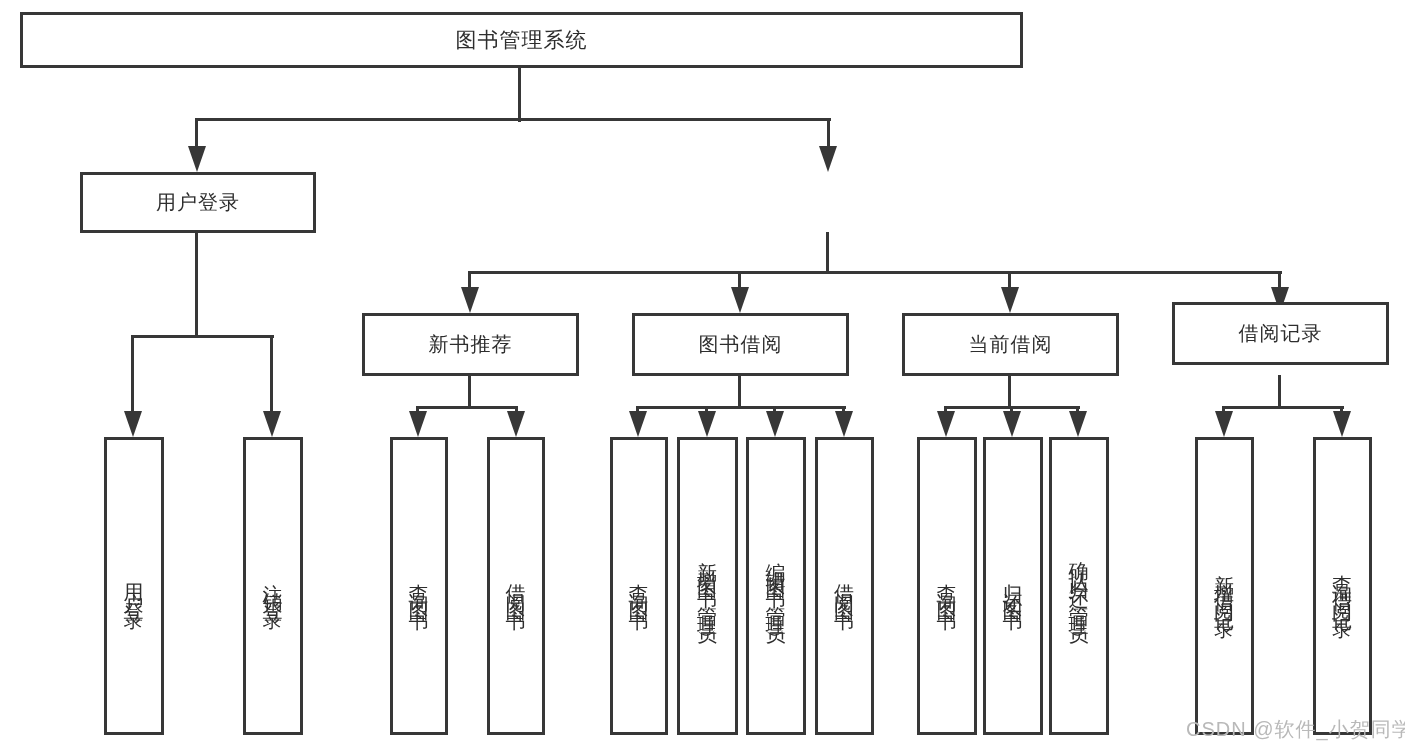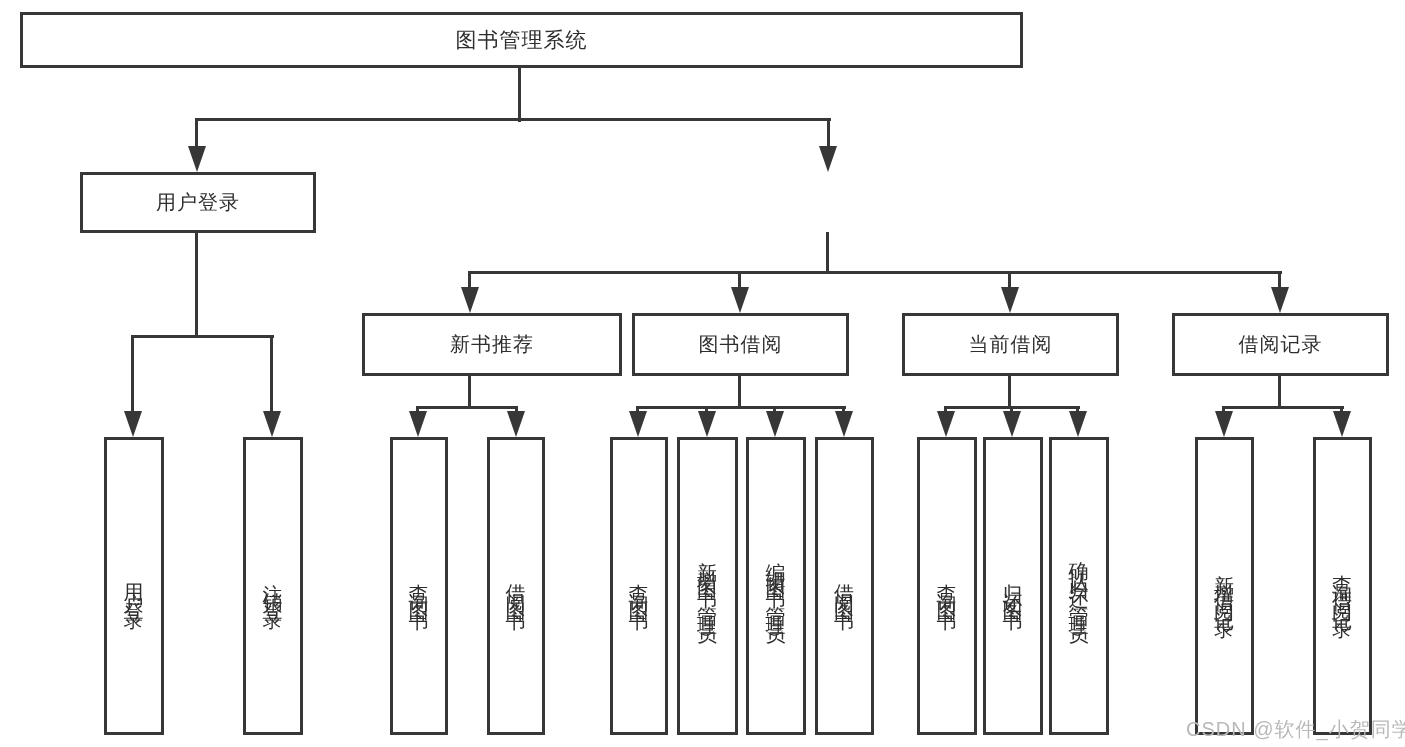--- a/index.html
+++ b/index.html
@@ -99,30 +99,30 @@
   <div class="a" style="left:1333px;top:411px;"></div>
 
   <div class="hbox root-box" style="left:20px;top:12px;width:1003px;height:56px;">
     <span>图书管理系统</span>
   </div>
 
   <div class="hbox" style="left:80px;top:172px;width:236px;height:61px;">
     <span>用户登录</span>
   </div>
 
-  <div class="hbox" style="left:362px;top:313px;width:260px;height:63px;">
+  <div class="hbox" style="left:362px;top:313px;width:217px;height:63px;">
     <span>新书推荐</span>
   </div>
   <div class="hbox" style="left:632px;top:313px;width:217px;height:63px;">
     <span>图书借阅</span>
   </div>
   <div class="hbox" style="left:902px;top:313px;width:217px;height:63px;">
     <span>当前借阅</span>
   </div>
-  <div class="hbox" style="left:1172px;top:313px;width:217px;height:63px;">
+  <div class="hbox" style="left:1172px;top:302px;width:217px;height:63px;">
     <span>借阅记录</span>
   </div>
 
   <div class="vbox" style="left:104px;width:60px;">
     <span>用户登录</span>
   </div>
   <div class="vbox" style="left:243px;width:60px;">
     <span>注销登录</span>
   </div>
 

